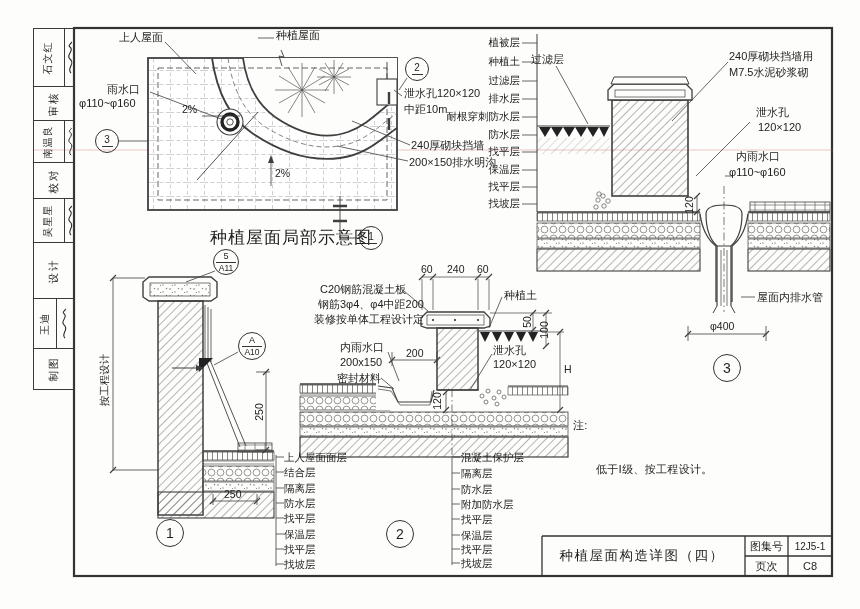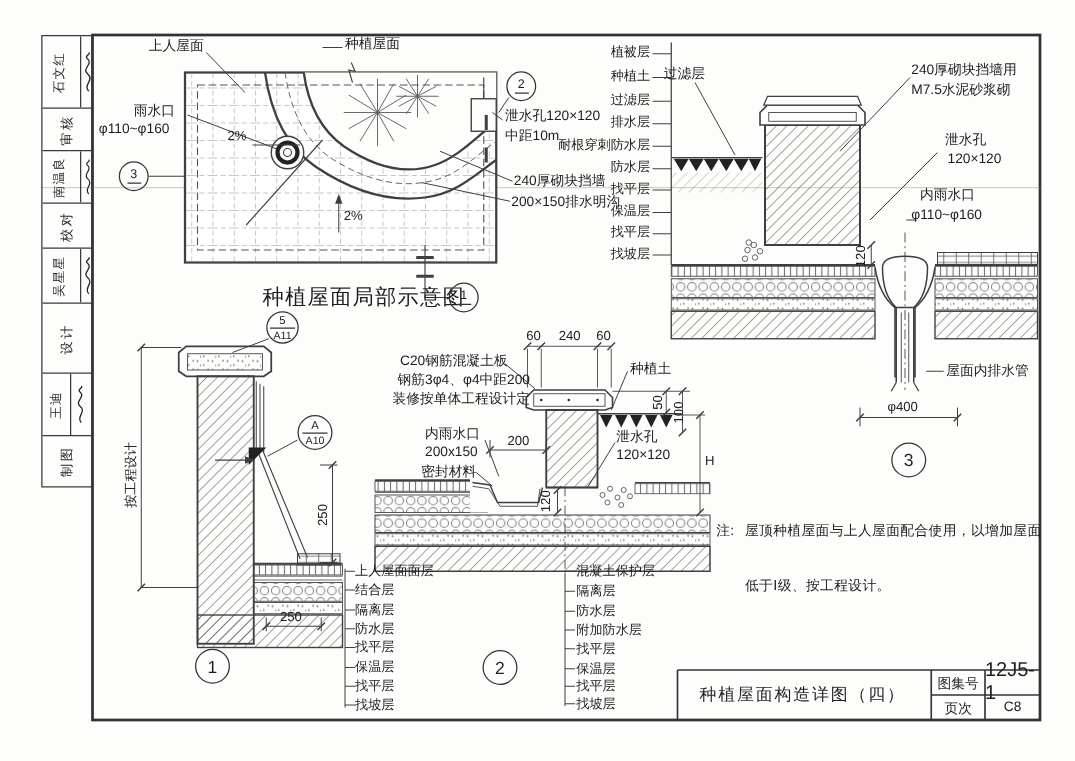--- a/index.html
+++ b/index.html
@@ -29,21 +29,21 @@
                 align-items:center;justify-content:center;overflow:hidden;}
   #sidebar .row:last-child{border-bottom:none;}
   #sidebar .half{flex:1;height:100%;display:flex;align-items:center;justify-content:center;}
   #sidebar .half.nm{border-right:1px solid #3a3a3a;}
   .vspan{transform:rotate(-90deg);white-space:nowrap;font-size:10px;letter-spacing:1px;color:#222;}
   .vrole{transform:rotate(-90deg);white-space:nowrap;font-size:10.5px;letter-spacing:2px;color:#222;}
   
   .tb{position:absolute;display:flex;align-items:center;justify-content:center;box-sizing:border-box;}
   #tb-title{left:542px;top:536px;width:200px;height:40px;font-size:13.5px;letter-spacing:1.5px;}
   #tb-al{left:745px;top:536px;width:43px;height:20px;font-size:11px;}
-  #tb-av{left:788px;top:536px;width:44px;height:20px;font-size:16px;}
+  #tb-av{left:788px;top:536px;width:44px;height:20px;font-size:10px;}
   #tb-pl{left:745px;top:556px;width:43px;height:20px;font-size:11px;}
   #tb-pv{left:788px;top:556px;width:44px;height:20px;font-size:11px;}
   .cap{font-size:17px;letter-spacing:1px;}
   .note{font-size:11px;letter-spacing:0.3px;}
 </style>
 </head>
 <body>
 
 <div id="sheet">
 
@@ -424,21 +424,20 @@
 <span class="lab" style="left:757px;top:291px">屋面内排水管</span>
 <span class="lab dim" style="left:710px;top:320px">φ400</span>
 <div class="rbox" style="left:681px;top:193px;width:16px;height:24px">
       <span>120</span>
     </div>
 <div class="cnum dnum" style="left:713px;top:354px">
   <span>3</span>
 </div>
 
 <span class="lab note" style="left:573px;top:419px">注:</span>
-<span class="lab note" style="left:596px;top:419px">屋顶种植屋面与上人屋面配合使用，以增加屋面</span>
 <span class="lab note" style="left:596px;top:463px">低于Ⅰ级、按工程设计。</span>
 
 <div class="tb" id="tb-title">种植屋面构造详图（四）</div>
 <div class="tb" id="tb-al">图集号</div>
 <div class="tb" id="tb-av">12J5-1</div>
 <div class="tb" id="tb-pl">页次</div>
 <div class="tb" id="tb-pv">C8</div>
 
 </div>
 

